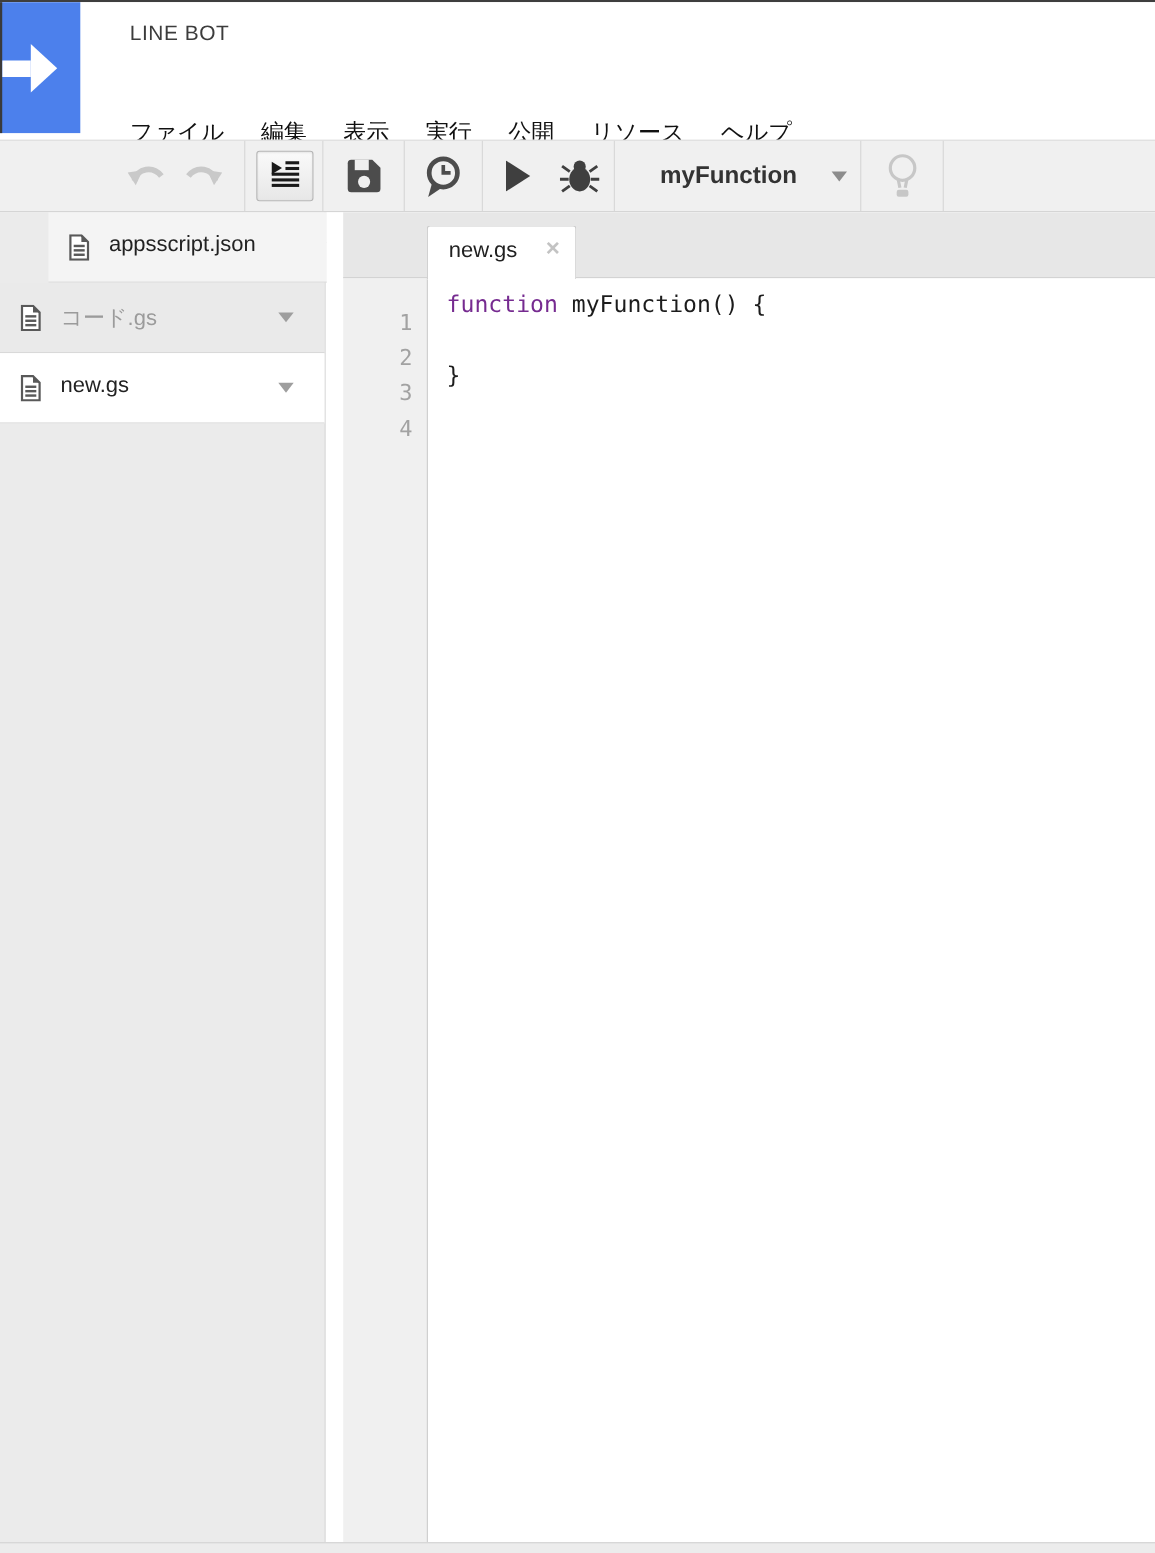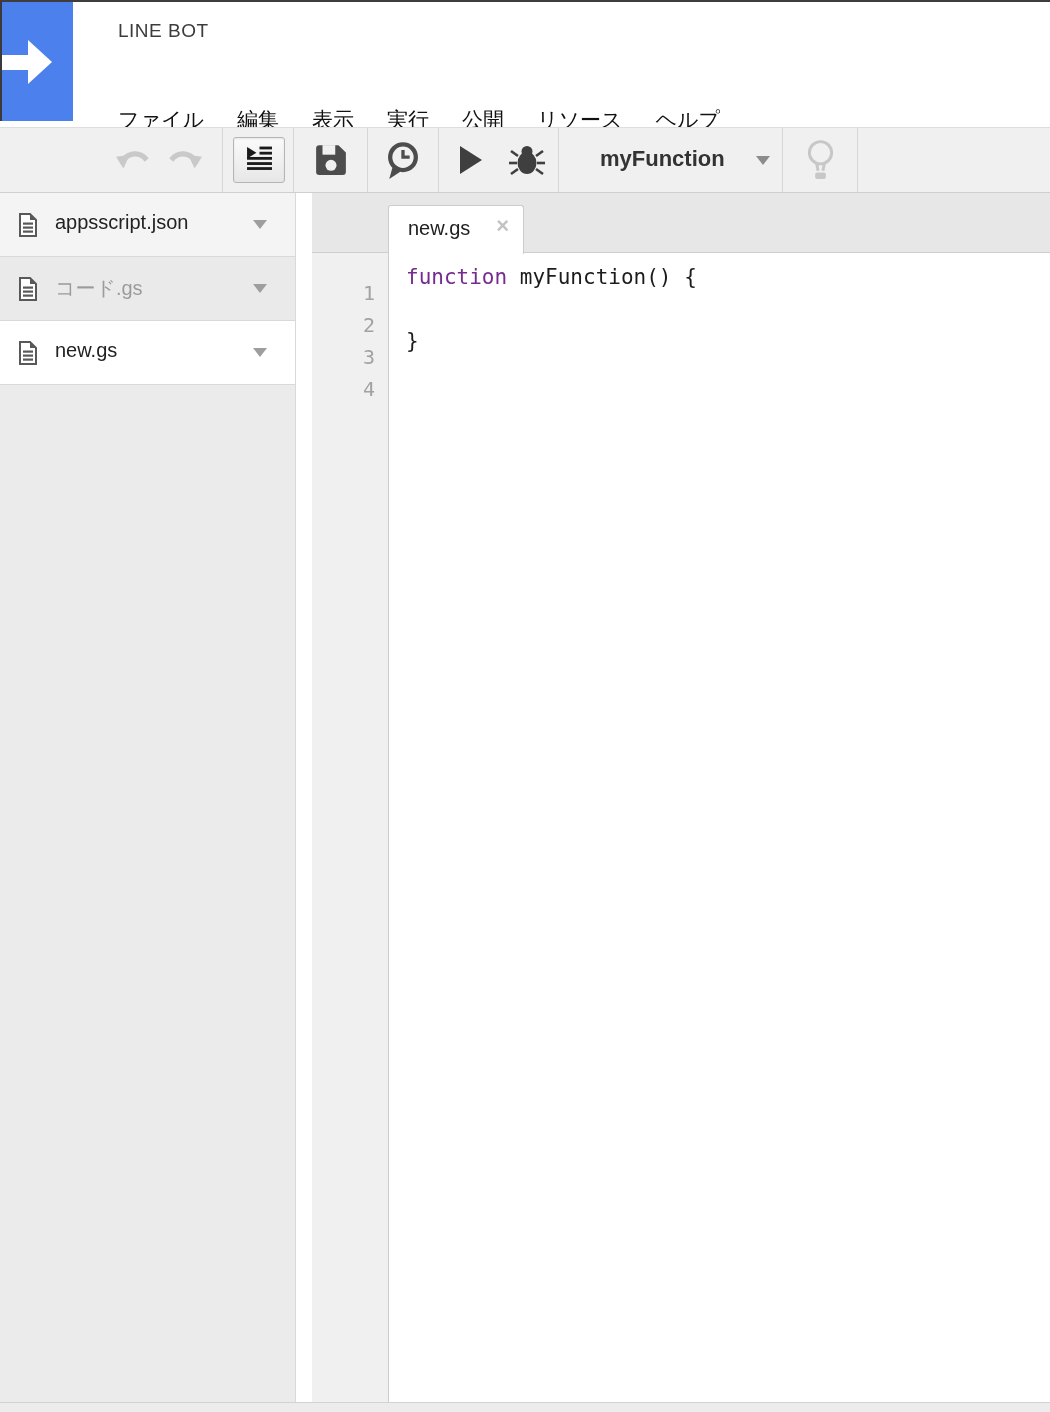--- a/index.html
+++ b/index.html
@@ -33,21 +33,21 @@
   .fn-select { position:absolute; left:570px; top:0; width:224px; height:64px; cursor:pointer; }
   .fn-label { position:absolute; left:30px; top:18px; font-size:22px; font-weight:bold; color:#333; }
   .fn-caret { position:absolute; left:186px; top:28px; width:0; height:0;
               border-left:7px solid transparent; border-right:7px solid transparent;
               border-top:9px solid #8c8c8c; }
 
   
   .sidebar { position:absolute; left:0; top:193px; width:296px; height:1209px;
              background:#ebebeb; border-right:1px solid #d9d9d9; }
   .file-row { position:relative; width:100%; height:64px; border-bottom:1px solid #d9d9d9; }
-  .file-row.row-0 { background:#f4f4f4; }
+  .file-row.row-0 { background:#f4f4f4;margin-left:44px; }
   .file-row.row-1 { background:#eaeaea;text-align:right; }
   .file-row.row-2 { background:#ffffff; }
   .file-row .doc-icon { position:absolute; left:18px; top:20px; }
   .file-row .file-name { position:absolute; left:55px; top:18px; font-size:20px; color:#222; }
   .file-row.row-1 .file-name { color:#9b9b9b; }
   .file-row .row-caret { position:absolute; right:28px; top:27px; width:0; height:0;
               border-left:7px solid transparent; border-right:7px solid transparent;
               border-top:9px solid #9e9e9e; }
 
   

